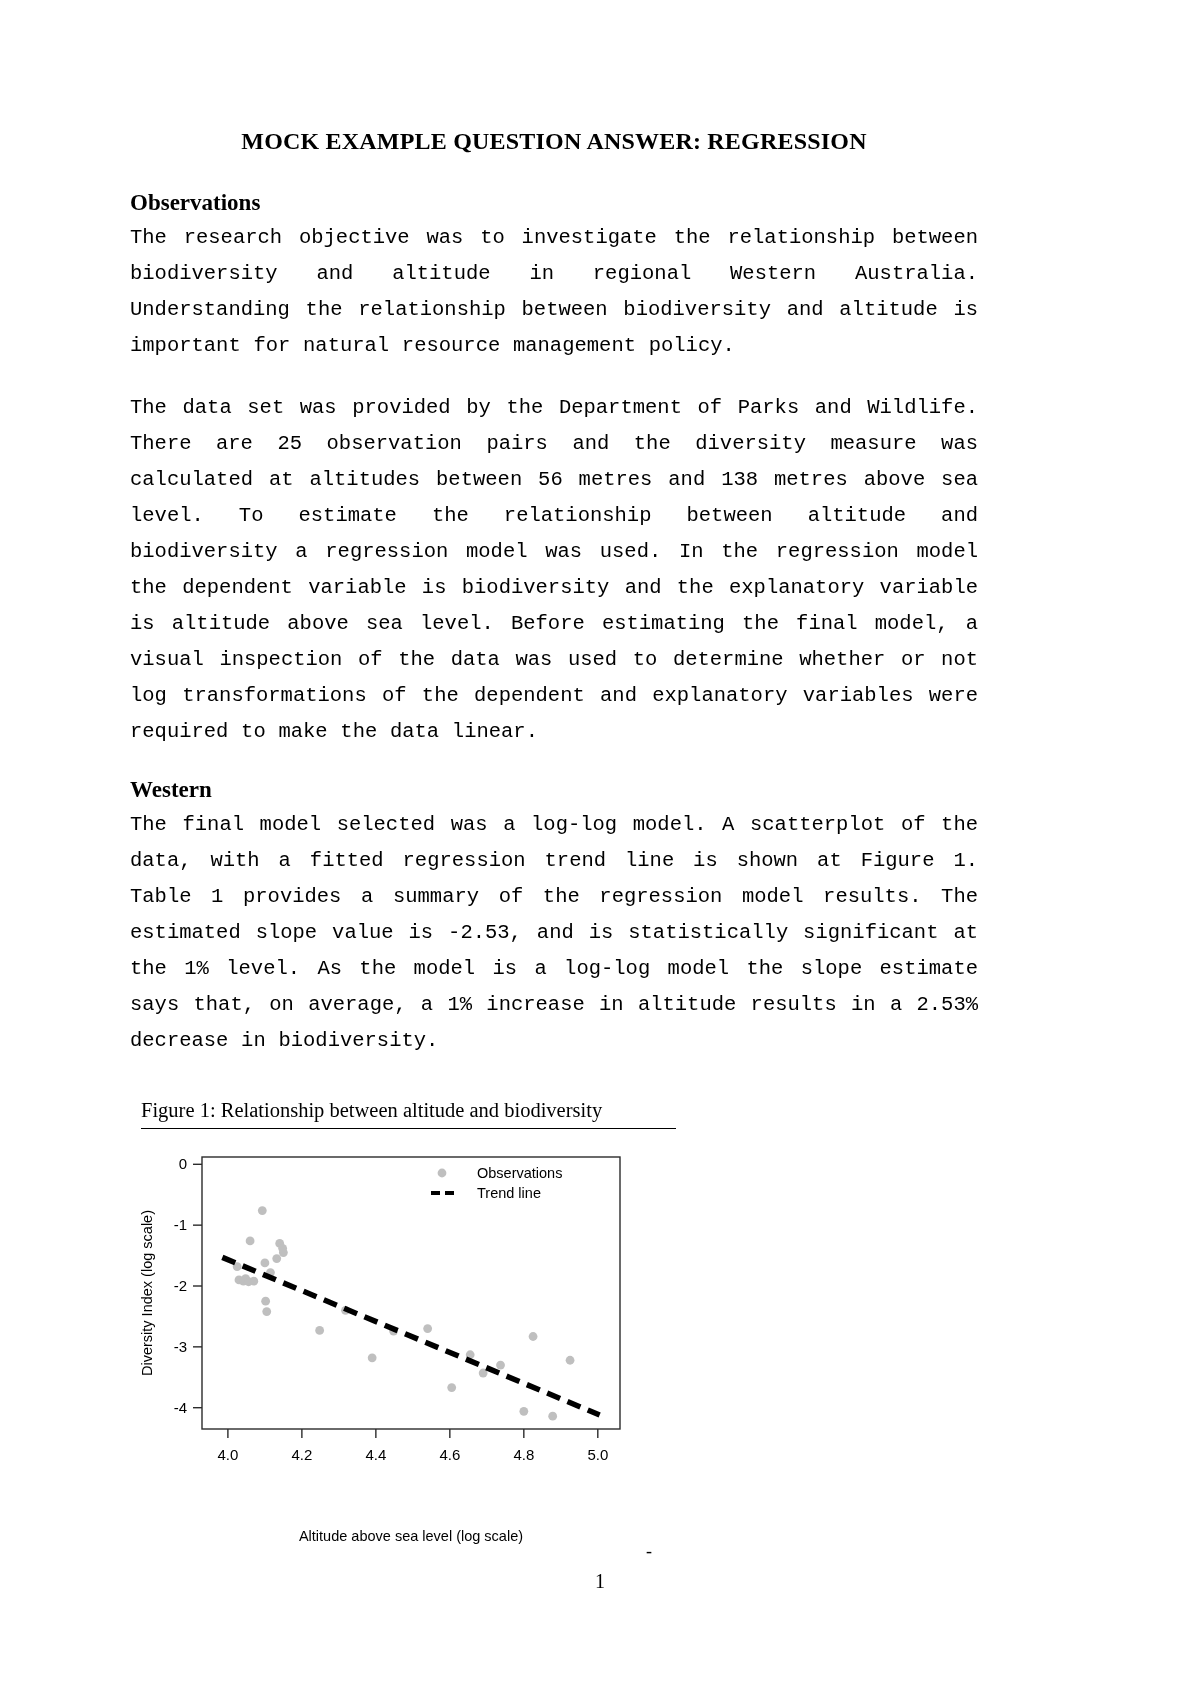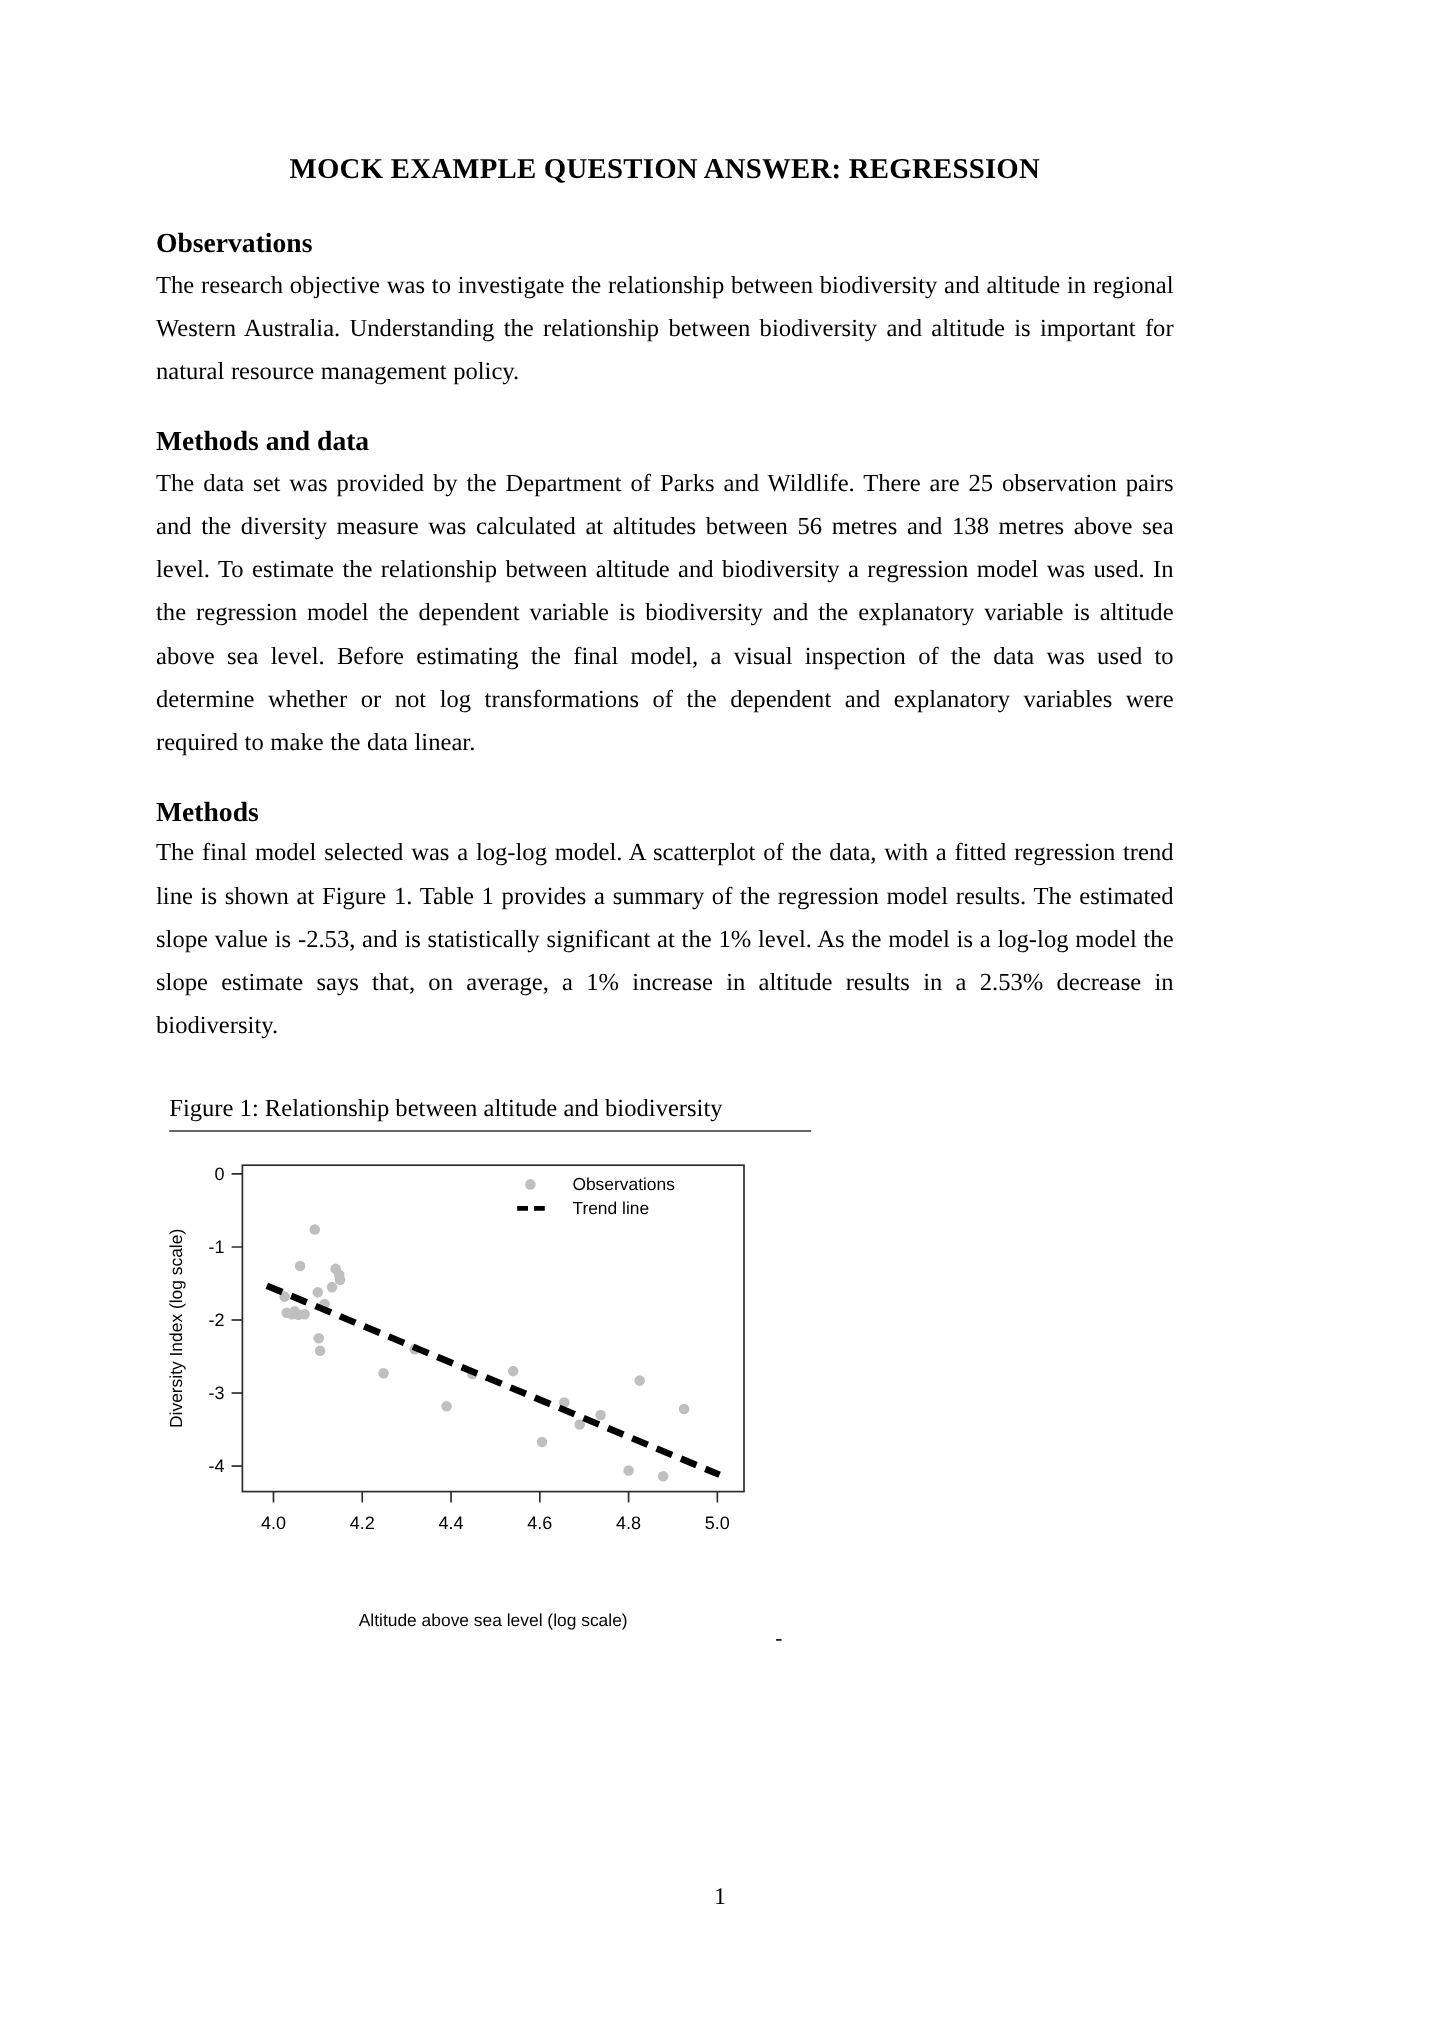--- a/index.html
+++ b/index.html
@@ -37,21 +37,21 @@
     margin: 0 0 34px 0;
   }
   h2.section {
     font-family: "Liberation Serif", serif;
     font-weight: bold;
     font-size: 23px;
     margin: 0 0 2px 0;
     line-height: 1.25;
   }
   p.body-text {
-    font-family: Liberation Serif, serif;
+    font-family: Liberation Mono, monospace;
     font-size: 20.5px;
     line-height: 36px;
     text-align: justify;
     margin: 0 0 26px 0;
     word-spacing: 0.4px;
   }
   p.body-text.tight {
     margin-bottom: 36px;
   }
   .fig-caption-wrap {
@@ -98,24 +98,23 @@
 <body>
 
 <div class="page">
   <div class="content">
 
     <div class="doc-title">MOCK EXAMPLE QUESTION ANSWER: REGRESSION</div>
 
     <h2 class="section">Observations</h2>
     <p class="body-text">The research objective was to investigate the relationship between biodiversity and altitude in regional Western Australia.  Understanding the relationship between biodiversity and altitude is important for natural resource management policy.</p>
 
-    <h2 class="section">Methods and data</h2>
     <p class="body-text">The data set was provided by the Department of Parks and Wildlife.  There are 25 observation pairs and the diversity measure was calculated at altitudes between 56 metres and 138 metres above sea level.  To estimate the relationship between altitude and biodiversity a regression model was used.  In the regression model the dependent variable is biodiversity and the explanatory variable is altitude above sea level.  Before estimating the final model, a visual inspection of the data was used to determine whether or not log transformations of the dependent and explanatory variables were required to make the data linear.</p>
 
-    <h2 class="section">Methods</h2>
+    <h2 class="section">Western</h2>
     <p class="body-text tight">The final model selected was a log-log model.  A scatterplot of the data, with a fitted regression trend line is shown at Figure 1.  Table 1 provides a summary of the regression model results.  The estimated slope value is -2.53, and is statistically significant at the 1% level.  As the model is a log-log model the slope estimate says that, on average, a 1% increase in altitude results in a 2.53% decrease in biodiversity.</p>
 
     <div class="fig-caption-wrap">
       <div class="fig-caption">Figure 1:  Relationship between altitude and biodiversity</div>
     </div>
 
     <div class="figure-block">
       <svg class="chart-svg" width="560" height="430" viewBox="0 0 560 430">
 
         <rect id="plot-frame" x="72" y="14" width="418" height="272" fill="#ffffff" stroke="#2b2b2b" stroke-width="1.4"></rect>

